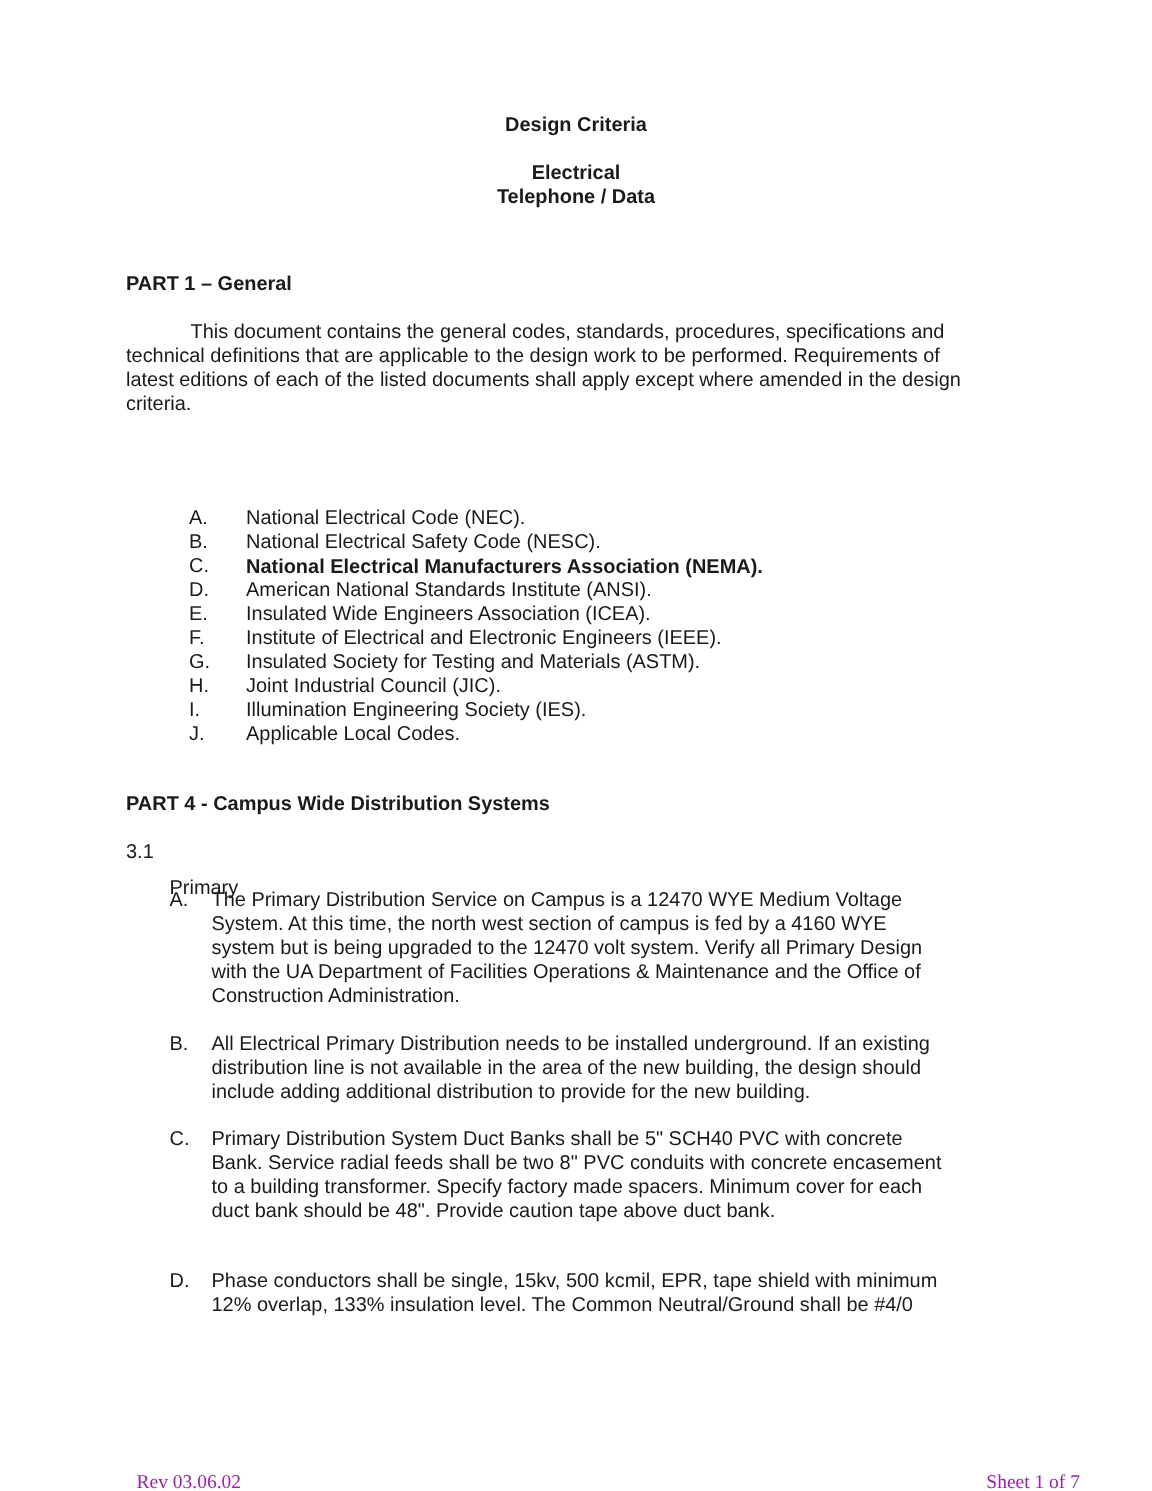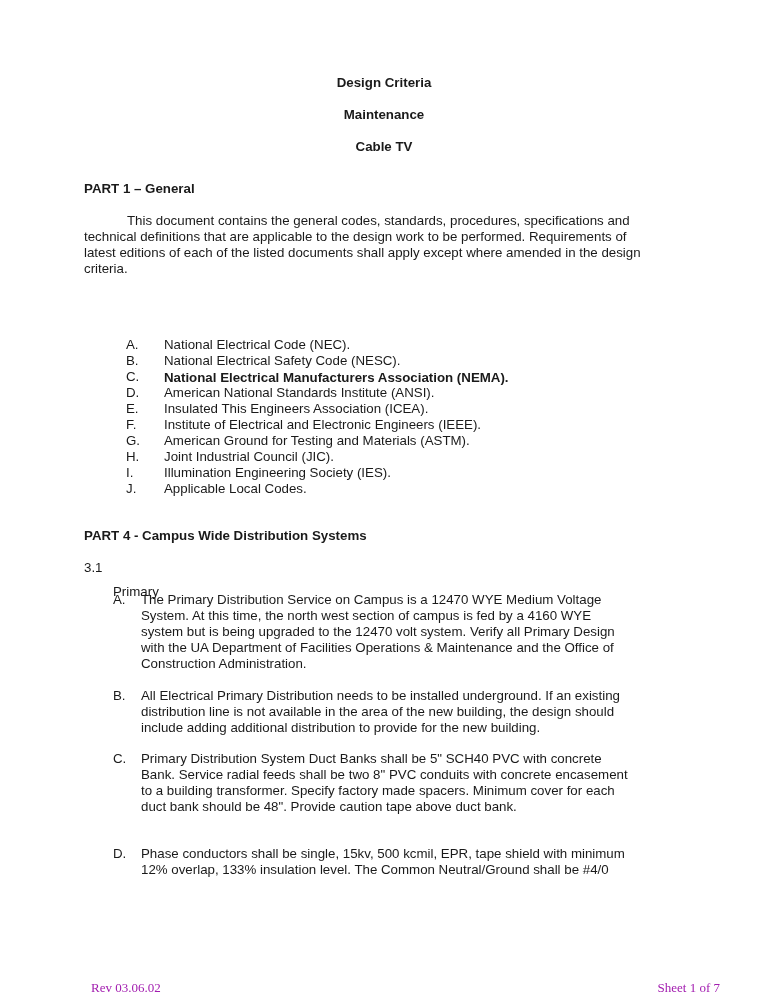--- a/index.html
+++ b/index.html
@@ -14,45 +14,45 @@
     .sub-letter { position:absolute; left:113px; }
     .sub-text { position:absolute; left:141px; width:582px; }
     .footer { position:absolute; font-family:"Liberation Serif", serif; font-size:13px; color:#a21caf;margin-top:34px; }
   </style>
 </head>
 <body>
 
 <div class="page">
 
   <div class="center-block" style="top:75px;">Design Criteria</div>
-  <div class="center-block" style="top:107px;">Maintenance</div>
-  <div class="center-block" style="top:139px;">Cable TV</div>
+  <div class="center-block" style="top:107px;">Electrical</div>
+  <div class="center-block" style="top:123px;">Telephone / Data</div>
 
   <div class="abs bold" style="left:84px; top:181px;">PART 1 – General</div>
   <div class="abs" style="left:127px; top:213px;">This document contains the general codes, standards, procedures, specifications and</div>
   <div class="abs" style="left:84px; top:229px;">technical definitions that are applicable to the design work to be performed.  Requirements of</div>
   <div class="abs" style="left:84px; top:245px;">latest editions of each of the listed documents shall apply except where amended in the design</div>
   <div class="abs" style="left:84px; top:261px;">criteria.</div>
 
 
   <div>
     <div class="list-letter" style="top:337px;">A.</div>
     <div class="list-text" style="top:337px;">National Electrical Code (NEC).</div>
     <div class="list-letter" style="top:353px;">B.</div>
     <div class="list-text" style="top:353px;">National Electrical Safety Code (NESC).</div>
     <div class="list-letter" style="top:369px;">C.</div>
     <div class="list-text" style="top:370px;font-weight:bold;">National Electrical Manufacturers Association (NEMA).</div>
     <div class="list-letter" style="top:385px;">D.</div>
     <div class="list-text" style="top:385px;">American National Standards Institute (ANSI).</div>
     <div class="list-letter" style="top:401px;">E.</div>
-    <div class="list-text" style="top:401px;">Insulated This Engineers Association (ICEA).</div>
+    <div class="list-text" style="top:401px;">Insulated Wide Engineers Association (ICEA).</div>
     <div class="list-letter" style="top:417px;">F.</div>
     <div class="list-text" style="top:417px;">Institute of Electrical and Electronic Engineers (IEEE).</div>
     <div class="list-letter" style="top:433px;">G.</div>
-    <div class="list-text" style="top:433px;">American Ground for Testing and Materials (ASTM).</div>
+    <div class="list-text" style="top:433px;">Insulated Society for Testing and Materials (ASTM).</div>
     <div class="list-letter" style="top:449px;">H.</div>
     <div class="list-text" style="top:449px;">Joint Industrial Council (JIC).</div>
     <div class="list-letter" style="top:465px;">I.</div>
     <div class="list-text" style="top:465px;">Illumination Engineering Society (IES).</div>
     <div class="list-letter" style="top:481px;">J.</div>
     <div class="list-text" style="top:481px;">Applicable Local Codes.</div>
   </div>
 
   <div class="abs bold" style="left:84px; top:528px;">PART 4 - Campus Wide Distribution Systems</div>
   <div class="abs" style="left:84px; top:560px;">3.1</div>

